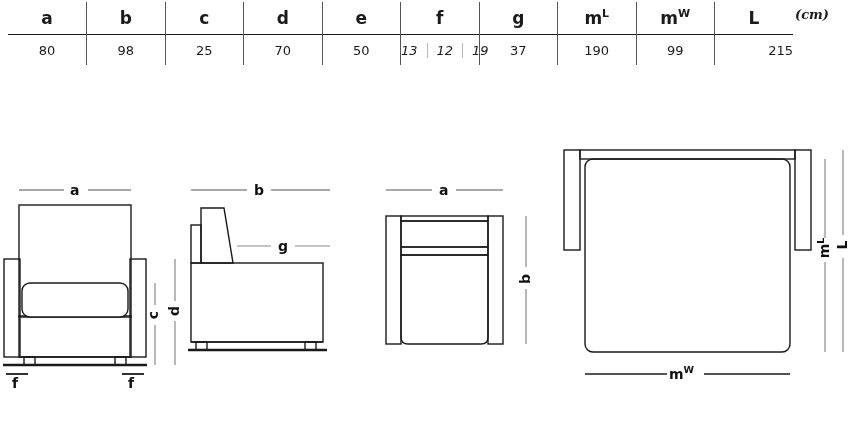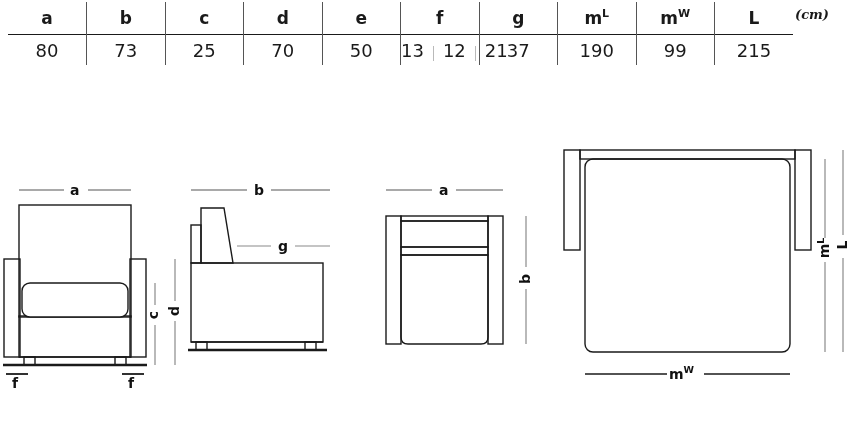--- a/index.html
+++ b/index.html
@@ -44,36 +44,37 @@
     height: 32px;
     font-size: 17px;
     font-weight: bold;
     font-family: "DejaVu Sans", sans-serif;
     letter-spacing: 0px;
     border-right: 1px solid #555;
   }
   #dim-table .tbl th:last-child { border-right: 0; }
   #dim-table .tbl td {
     height: 30px;
-    font-size: 18px;
+    font-size: 13px;
     font-weight: normal;
     font-family: "DejaVu Sans", sans-serif;
     border-right: 1px solid #555;
     border-top: 1.6px solid #1a1a1a;
   }
-  #dim-table .tbl td:last-child { border-right: 0; }
+  #dim-table .tbl td:last-child { border-right: 0; text-align: right; }
   #dim-table .tbl th sup,
   #dim-table .tbl td sup {
     font-size: 11px;
     vertical-align: super;
     line-height: 0;
   }
   #dim-table .multi {
     display: inline-flex;
     align-items: flex-end;
+    font-style: italic;
   }
   #dim-table .multi .sep {
     display: inline-block;
     width: 1px;
     height: 15px;
     background: #b9b9b9;
     margin: 0 9px;
   }
   #unit-label {
     position: absolute;
@@ -131,31 +132,31 @@
         <th><span>f</span></th>
         <th><span>g</span></th>
         <th><span>m</span><sup>L</sup></th>
         <th><span>m</span><sup>W</sup></th>
         <th><span>L</span></th>
       </tr>
     </thead>
     <tbody>
       <tr>
         <td><span>80</span></td>
-        <td><span>73</span></td>
+        <td><span>98</span></td>
         <td><span>25</span></td>
         <td><span>70</span></td>
         <td><span>50</span></td>
         <td>
           <span class="multi">
             <span>13</span>
             <span class="sep"></span>
             <span>12</span>
             <span class="sep"></span>
-            <span>21</span>
+            <span>19</span>
           </span>
         </td>
         <td><span>37</span></td>
         <td><span>190</span></td>
         <td><span>99</span></td>
         <td><span>215</span></td>
       </tr>
     </tbody>
   </table>
   <div id="unit-label">(cm)</div>

